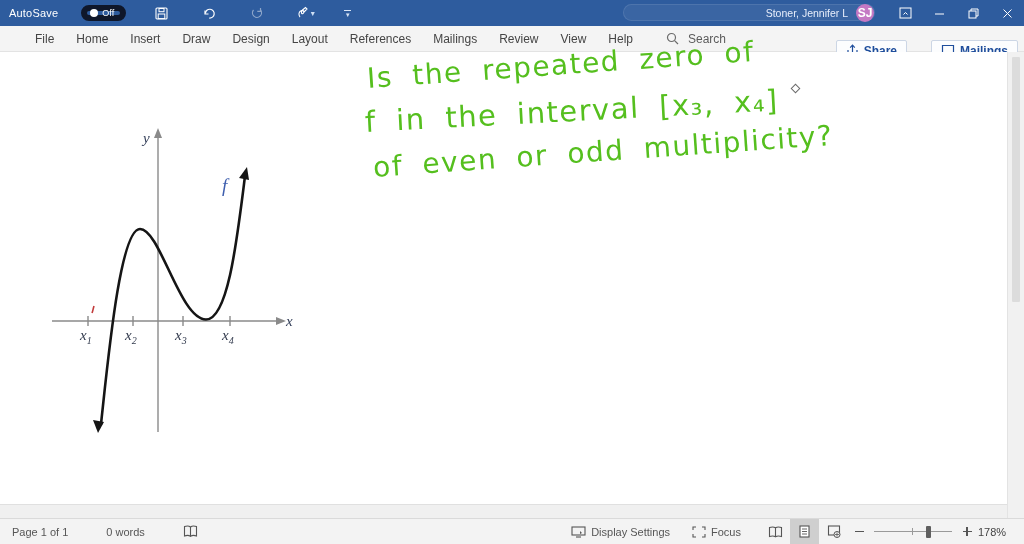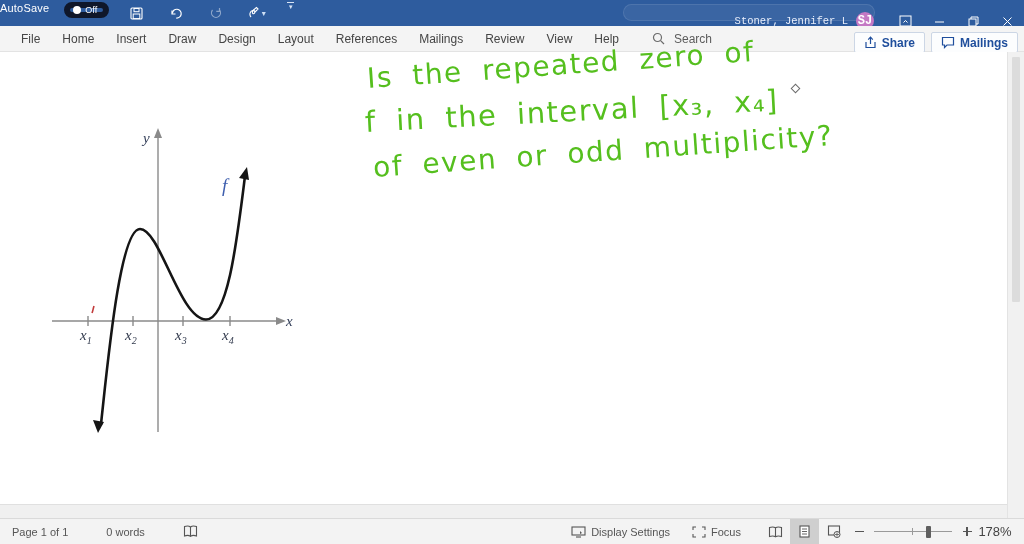--- a/index.html
+++ b/index.html
@@ -1,48 +1,48 @@
 <!DOCTYPE html>
 <html><head>
 <meta charset="utf-8">
 <style>
   * { margin:0; padding:0; box-sizing:border-box; }
   html,body { width:1024px; height:544px; overflow:hidden; font-family:"Liberation Sans", sans-serif; background:#fff; }
   .app { position:relative; width:1024px; height:544px; }
 
   
   .titlebar { position:absolute; top:0; left:0; width:100%; height:26px; background:#2e5c9e; color:#fff; display:flex; align-items:center; }
-  .tb-left { display:flex; gap:8px; }
+  .tb-left { display:flex; align-items:center; gap:16px; padding-left:9px; }
   .autosave-label { font-size:11px; font-weight:400; letter-spacing:.2px; }
   .toggle { display:flex; align-items:center; border:6px solid #0f172a; border-radius:8px; height:16px; padding:0 6px 0 3px; margin-left:7px; gap:4px; cursor:pointer; }
   .toggle-dot { width:8px; height:8px; border-radius:50%; background:#fff; }
   .toggle-txt { font-size:9px; color:#fff; }
   .qat-btn { width:26px; height:22px; display:flex; align-items:center; justify-content:center; margin-left:6px; }
   .qat-btn svg { display:block; }
   .dim { opacity:.45; }
   .chev { font-size:8px; color:#cfe0f5; margin-left:1px; }
   .custom-chev { display:flex; flex-direction:column; align-items:center; margin-left:10px; }
   .custom-chev .bar { width:7px; height:1px; background:#d8e4f5; margin-bottom:1px; }
   .custom-chev .v { font-size:7px; color:#d8e4f5; line-height:5px; }
 
   .tb-title { position:absolute; left:360px; top:0; width:220px; height:26px; display:flex; align-items:center; justify-content:center; font-size:11.5px; color:#ffffff; letter-spacing:.2px; }
   .tb-search-pill { position:absolute; left:623px; top:4px; width:252px; height:17px; border-radius:9px; background:rgba(255,255,255,0.06); border:1px solid rgba(255,255,255,0.10); }
 
-  .tb-right { position:absolute; right:0; top:8px; height:26px; display:flex; align-items:center;font-family:Liberation Mono, monospace; }
+  .tb-right { position:absolute; right:0; top:0; height:26px; display:flex; align-items:center; }
   .user-name { font-size:10.5px; color:#e8eefb; margin-right:8px; }
   .avatar { width:18px; height:18px; border-radius:50%; background:#c478c4; color:#fff; font-size:12px; display:flex; align-items:center; justify-content:center; font-weight:bold; margin-right:14px; }
   .win-btn { width:34px; height:26px; display:flex; align-items:center; justify-content:center; }
   .win-btn svg { display:block; }
 
   
   .ribbon { position:absolute; top:26px; left:0; width:100%; height:26px; background:#f4f4f4; border-bottom:1px solid #e3e3e3; display:flex; align-items:center; }
-  .tabs { display:flex; align-items:center; padding-left:10px; }
+  .tabs { display:flex; align-items:center; padding-left:24px; }
   .tab { font-size:12px; color:#454545; padding:0 11px; height:26px; display:flex; align-items:center; cursor:pointer; }
   .rb-search { display:flex; align-items:center; gap:9px; margin-left:22px; color:#5c5c5c; font-size:12px; cursor:text; }
-  .rb-right { position:absolute; right:6px; top:6px; display:flex; align-items:center; gap:6px;margin-left:13px; }
+  .rb-right { position:absolute; right:6px; top:14px; display:flex; align-items:center; gap:24px;margin-left:13px; }
   .rb-btn { display:flex; align-items:center; gap:5px; border:1px solid #ccd6e5; background:#fcfdfe; border-radius:2px; height:21px; padding:0 9px; color:#1f4e9c; font-size:12px; font-weight:600; cursor:pointer; }
 
   
   .doc-area { position:absolute; top:52px; left:0; width:100%; height:466px; background:#f0f0f0; }
   .page { position:absolute; top:0; left:0; width:1007px; height:453px; background:#ffffff; border-bottom:1px solid #e0e0e0; }
   .scrollbar { position:absolute; top:0; right:0; width:17px; height:466px; background:#f1f1f1; border-left:1px solid #e3e3e3; }
   .scroll-thumb { position:absolute; top:5px; left:4px; width:8px; height:245px; background:#dcdcdc; border-radius:1px; }
 
   
   .ink { position:absolute; font-family:"DejaVu Sans", sans-serif; color:#55bf1e; white-space:nowrap; font-size:28px; letter-spacing:1.5px; word-spacing:9px; transform-origin:left top; }
@@ -62,21 +62,21 @@
   .view-btn.active { background:#cfcfcf; }
   .zoom-minus, .zoom-plus { width:22px; height:25px; display:flex; align-items:center; justify-content:center; cursor:pointer; }
   .minus-glyph { width:9px; height:1.6px; background:#555; }
   .plus-glyph { position:relative; width:9px; height:9px; }
   .plus-glyph::before { content:""; position:absolute; left:0; top:3.7px; width:9px; height:1.6px; background:#555; }
   .plus-glyph::after { content:""; position:absolute; left:3.7px; top:0; width:1.6px; height:9px; background:#555; }
   .zoom-slider { position:relative; width:78px; height:25px; margin:0 4px; cursor:pointer; }
   .zs-track { position:absolute; left:0; top:12px; width:78px; height:1.4px; background:#9a9a9a; }
   .zs-center { position:absolute; left:38px; top:9px; width:1.4px; height:7px; background:#9a9a9a; }
   .zs-thumb { position:absolute; left:52px; top:7px; width:5px; height:12px; background:#5f5f5f; border-radius:1px; }
-  .zoom-pct { width:46px; text-align:center; padding-right:12px; font-size:13px; color:#444; }
+  .zoom-pct { width:46px; text-align:left; padding-right:12px; font-size:11px; color:#444; }
 </style>
 </head>
 <body>
 
 <div class="app">
 
   <div class="titlebar">
     <div class="tb-left">
       <span class="autosave-label">AutoSave</span>
       <span class="toggle">

